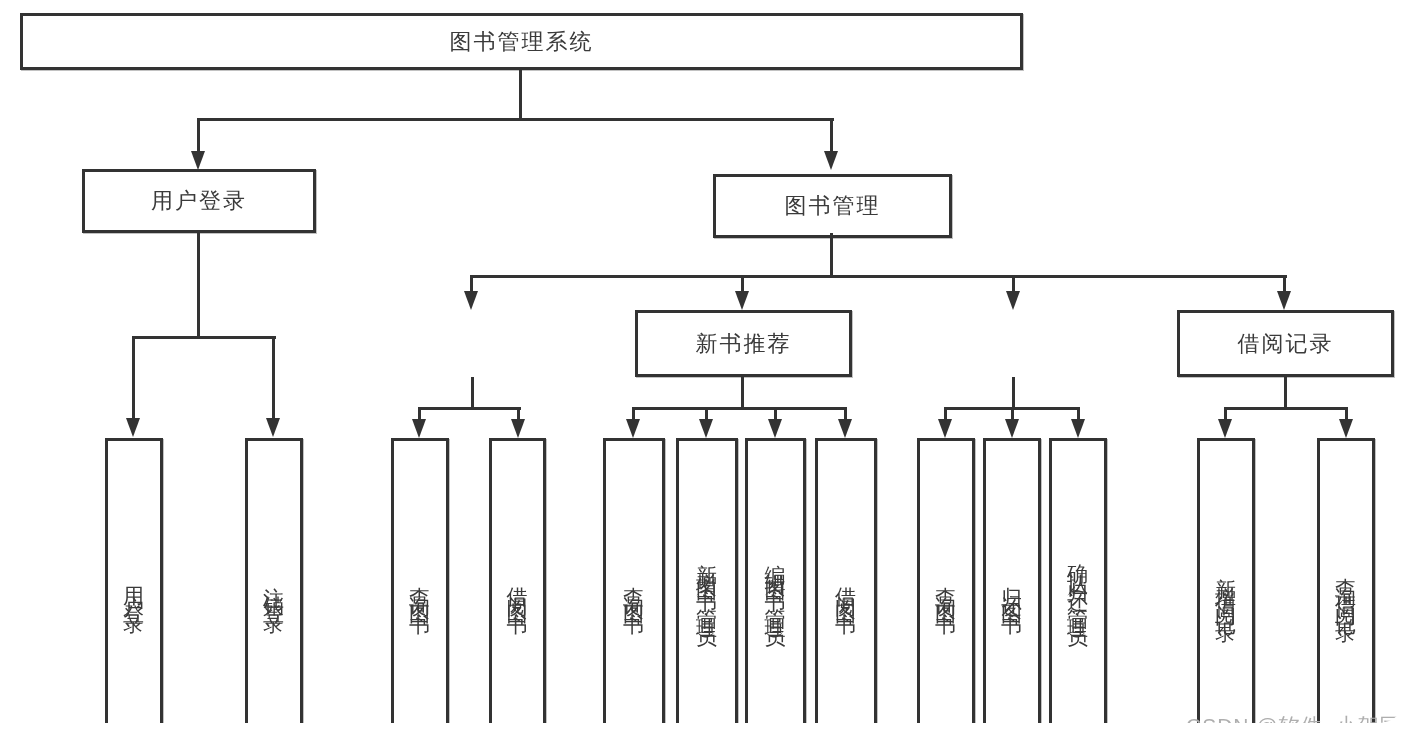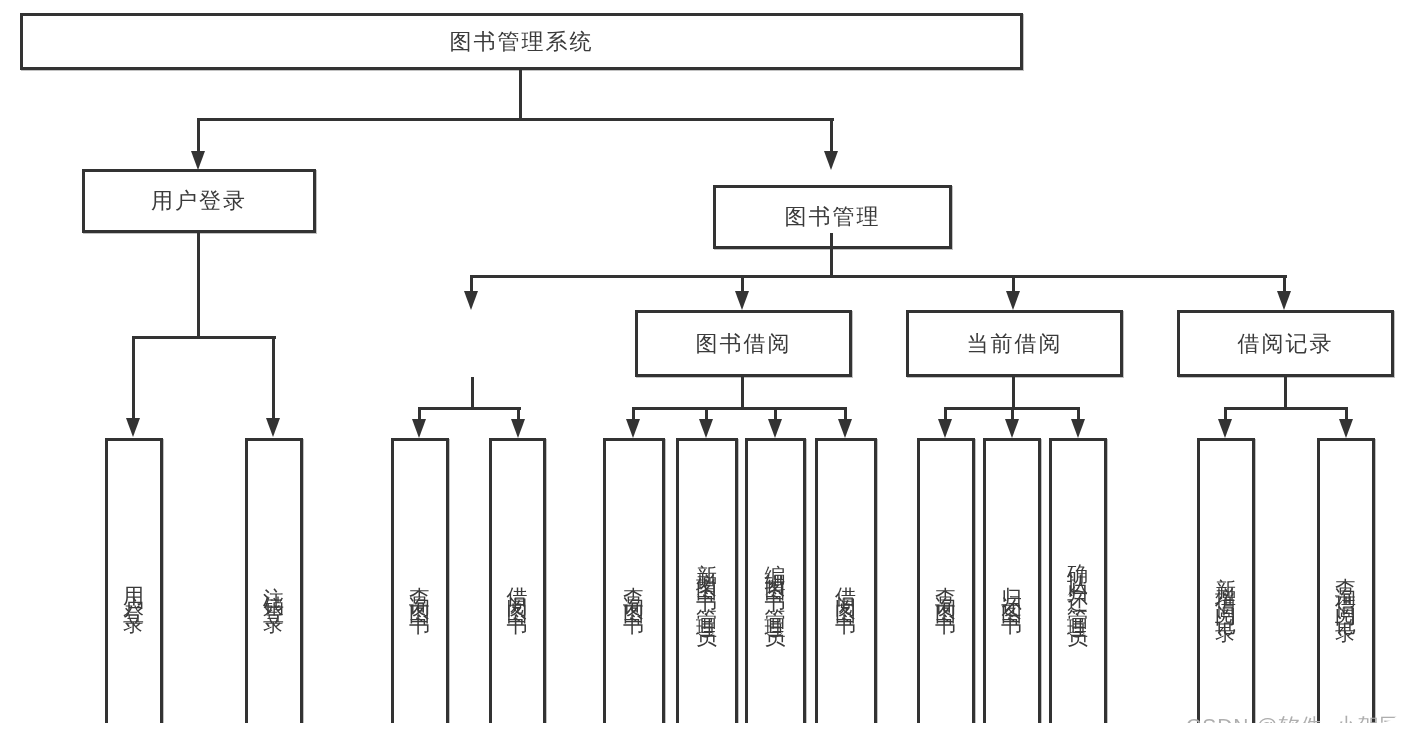--- a/index.html
+++ b/index.html
@@ -40,21 +40,21 @@
   <div class="ln" style="left:519px;top:70px;width:3px;height:51px"></div>
   <div class="ln" style="left:197px;top:118px;width:637px;height:3px"></div>
   <div class="ln" style="left:197px;top:118px;width:3px;height:36px"></div>
   <div class="ah" style="left:191px;top:151px"></div>
   <div class="ln" style="left:830px;top:118px;width:3px;height:36px"></div>
   <div class="ah" style="left:824px;top:151px"></div>
 
   <div class="box" style="left:82px;top:169px;width:234px;height:64px">
     <span class="lbl">用户登录</span>
   </div>
-  <div class="box" style="left:713px;top:185px;width:239px;height:64px">
+  <div class="box" style="left:713px;top:174px;width:239px;height:64px">
     <span class="lbl">图书管理</span>
   </div>
 
   <div class="ln" style="left:197px;top:233px;width:3px;height:106px"></div>
   <div class="ln" style="left:132px;top:336px;width:144px;height:3px"></div>
   <div class="ln" style="left:132px;top:336px;width:3px;height:84px"></div>
   <div class="ah" style="left:126px;top:418px"></div>
   <div class="ln" style="left:272px;top:336px;width:3px;height:84px"></div>
   <div class="ah" style="left:266px;top:418px"></div>
 
@@ -63,24 +63,21 @@
   <div class="ln" style="left:470px;top:275px;width:3px;height:18px"></div>
   <div class="ah" style="left:464px;top:291px"></div>
   <div class="ln" style="left:741px;top:275px;width:3px;height:18px"></div>
   <div class="ah" style="left:735px;top:291px"></div>
   <div class="ln" style="left:1012px;top:275px;width:3px;height:18px"></div>
   <div class="ah" style="left:1006px;top:291px"></div>
   <div class="ln" style="left:1283px;top:275px;width:3px;height:18px"></div>
   <div class="ah" style="left:1277px;top:291px"></div>
 
   <div class="box" style="left:635px;top:310px;width:217px;height:67px">
-    <span class="lbl">图书借阅</span>
-  </div>
-  <div class="box" style="left:906px;top:310px;width:217px;height:67px">
-    <span class="lbl">当前借阅</span>
+    <span class="lbl">新书推荐</span>
   </div>
   <div class="box" style="left:1177px;top:310px;width:217px;height:67px">
     <span class="lbl">借阅记录</span>
   </div>
 
   <div class="ln" style="left:471px;top:377px;width:3px;height:33px"></div>
   <div class="ln" style="left:418px;top:407px;width:103px;height:3px"></div>
   <div class="ln" style="left:418px;top:407px;width:3px;height:14px"></div>
   <div class="ah" style="left:412px;top:419px"></div>
   <div class="ln" style="left:517px;top:407px;width:3px;height:14px"></div>

